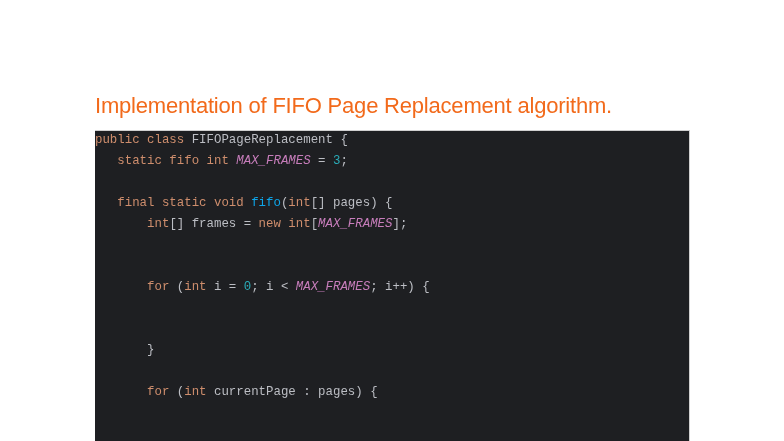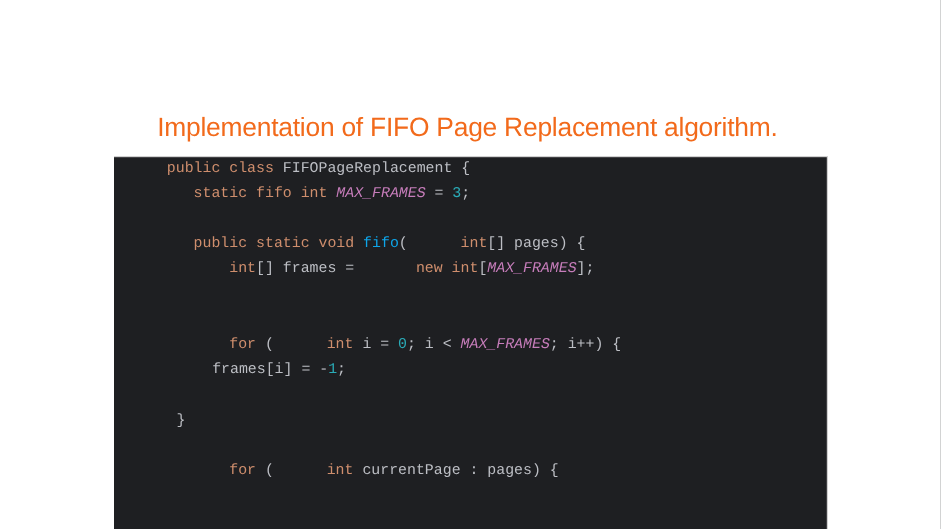--- a/index.html
+++ b/index.html
@@ -5,41 +5,39 @@
   html, body { margin: 0; padding: 0; }
   body {
     width: 784px; height: 441px; background: #ffffff; position: relative; overflow: hidden;
     font-family: "Liberation Sans", sans-serif;
   }
   .title {
     position: absolute; left: 95px; top: 93px;
     font-size: 22px; color: #f26a1b; letter-spacing: -0.2px;
     font-family: "Liberation Sans", sans-serif;
     white-space: nowrap;
-    margin-left: 36px;
   }
   .code {
     position: absolute; left: 95px; top: 130px; width: 595px; height: 320px;
     background: #1e1f22; border-right: 1px solid #d0d0d0; border-top: 1px solid #d0d0d0;
     font-family: "Liberation Mono", monospace; font-size: 12.4px; color: #bcbec4;
     box-sizing: border-box;
   }
   .line { position: absolute; left: 0; height: 21px; line-height: 16px; white-space: pre; }
-  .kw { color: #cf8e6d; margin-left: 44px; }
+  .kw { color: #cf8e6d; }
   .const { color: #c77dbb; font-style: italic; }
   .num { color: #2aacb8; }
   .fn { color: #0ea5e9; }
 </style>
 </head>
 <body>
 
 <div class="title">Implementation of FIFO Page Replacement algorithm.</div>
 
 <div class="code">
   <div class="line" style="top:1px"><span class="kw">public class </span>FIFOPageReplacement {</div>
   <div class="line" style="top:22px">   <span class="kw">static fifo int </span><span class="const">MAX_FRAMES</span> = <span class="num">3</span>;</div>
-  <div class="line" style="top:64px">   <span class="kw">public static void </span><span class="fn">fifo</span>(<span class="kw">int</span>[] pages) {</div>
+  <div class="line" style="top:64px">   <span class="kw">final static void </span><span class="fn">fifo</span>(<span class="kw">int</span>[] pages) {</div>
   <div class="line" style="top:85px">       <span class="kw">int</span>[] frames = <span class="kw">new int</span>[<span class="const">MAX_FRAMES</span>];</div>
   <div class="line" style="top:148px">       <span class="kw">for </span>(<span class="kw">int </span>i = <span class="num">0</span>; i &lt; <span class="const">MAX_FRAMES</span>; i++) {</div>
-  <div class="line" style="top:169px">           frames[i] = -<span class="num">1</span>;</div>
   <div class="line" style="top:211px">       }</div>
   <div class="line" style="top:253px">       <span class="kw">for </span>(<span class="kw">int </span>currentPage : pages) {</div>
 </div>
 
 </body></html>

